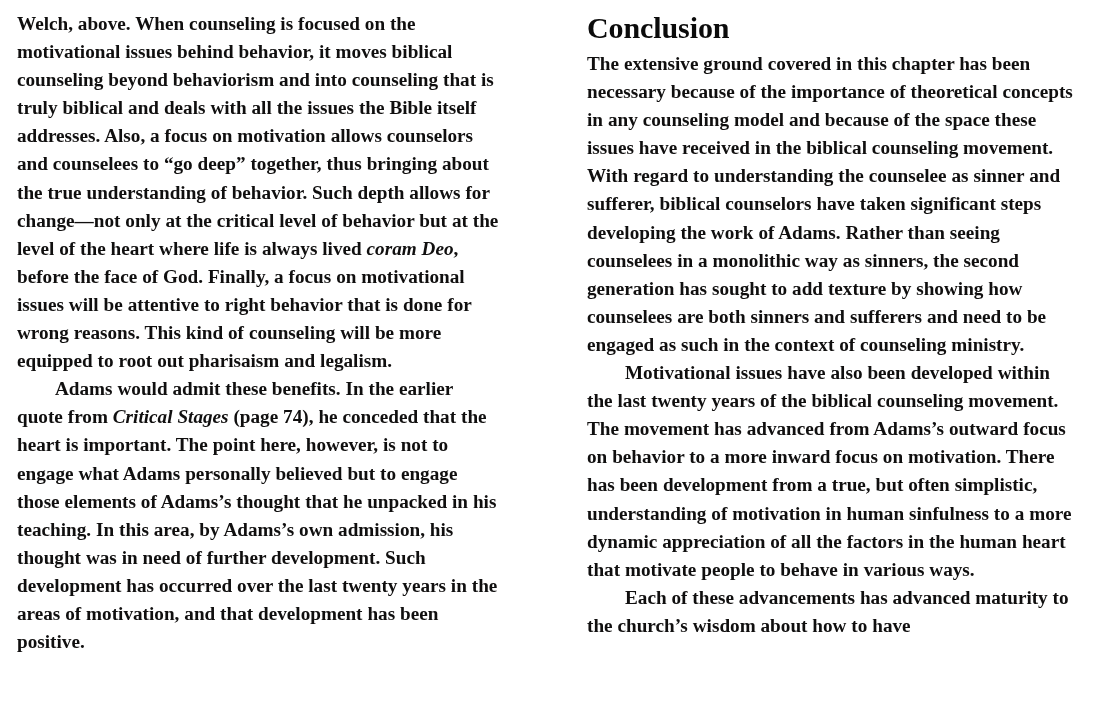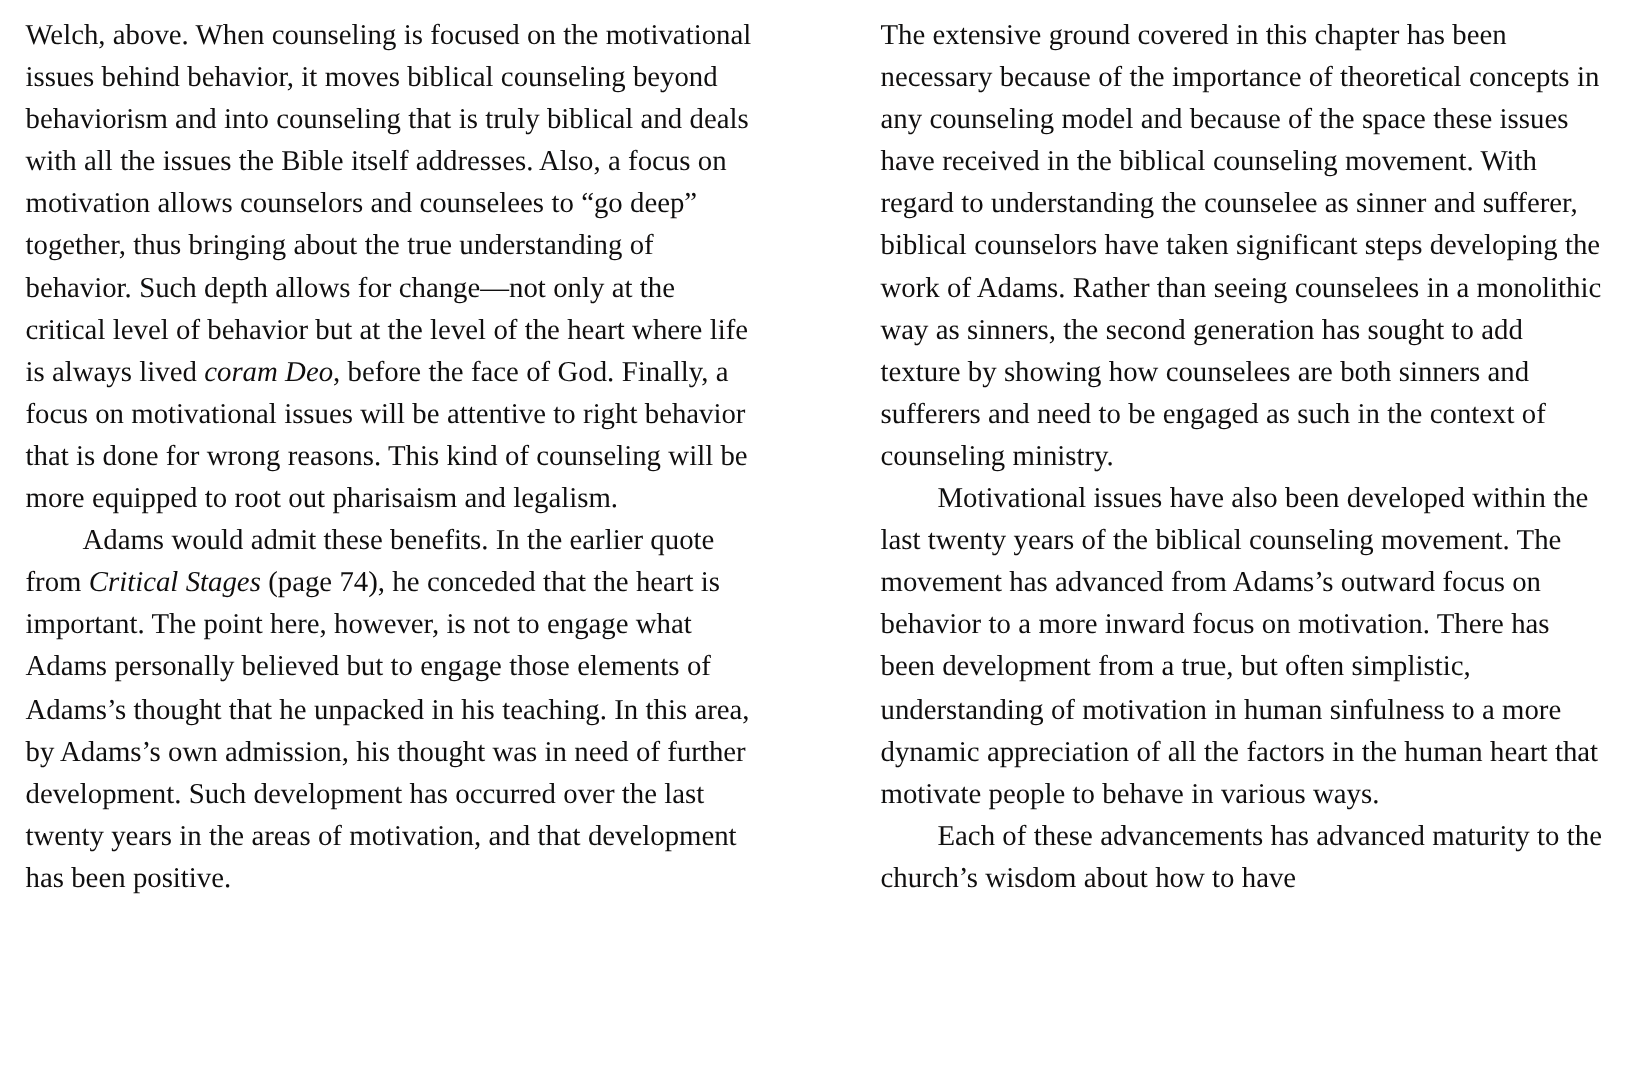--- a/index.html
+++ b/index.html
@@ -63,20 +63,21 @@
   }
 
   p.para {
     margin: 0;
     font-size: 19.2px;
     line-height: 28.1px;
     text-align: left;
     text-indent: 0;
     word-spacing: 0.1px;
     hyphens: none;
+    font-weight: bold;
   }
 
   p.para.indent {
     text-indent: 38px;
   }
 
   .ital {
     font-style: italic;
   }
 </style>
@@ -87,20 +88,21 @@
   <div class="columns">
 
     <div class="column column-left">
       <div>
           <p class="para">Welch, above. When counseling is focused on the motivational issues behind behavior, it moves biblical counseling beyond behaviorism and into counseling that is truly biblical and deals with all the issues the Bible itself addresses. Also, a focus on motivation allows counselors and counselees to “go deep” together, thus bringing about the true understanding of behavior. Such depth allows for change—not only at the critical level of behavior but at the level of the heart where life is always lived <em class="ital">coram Deo</em>, before the face of God. Finally, a focus on motivational issues will be attentive to right behavior that is done for wrong reasons. This kind of counseling will be more equipped to root out pharisaism and legalism.</p>
           <p class="para indent">Adams would admit these benefits. In the earlier quote from <em class="ital">Critical Stages</em> (page 74), he conceded that the heart is important. The point here, however, is not to engage what Adams personally believed but to engage those elements of Adams’s thought that he unpacked in his teaching. In this area, by Adams’s own admission, his thought was in need of further development. Such development has occurred over the last twenty years in the areas of motivation, and that development has been positive.</p>
         </div>
     </div>
 
     <div class="column column-right">
+      <h1 class="heading">Conclusion</h1>
       <div>
           <p class="para">The extensive ground covered in this chapter has been necessary because of the importance of theoretical concepts in any counseling model and because of the space these issues have received in the biblical counseling movement. With regard to understanding the counselee as sinner and sufferer, biblical counselors have taken significant steps developing the work of Adams. Rather than seeing counselees in a monolithic way as sinners, the second generation has sought to add texture by showing how counselees are both sinners and sufferers and need to be engaged as such in the context of counseling ministry.</p>
           <p class="para indent">Motivational issues have also been developed within the last twenty years of the biblical counseling movement. The movement has advanced from Adams’s outward focus on behavior to a more inward focus on motivation. There has been development from a true, but often simplistic, understanding of motivation in human sinfulness to a more dynamic appreciation of all the factors in the human heart that motivate people to behave in various ways.</p>
           <p class="para indent">Each of these advancements has advanced maturity to the church’s wisdom about how to have</p>
         </div>
     </div>
 
   </div>
 </div>
 

